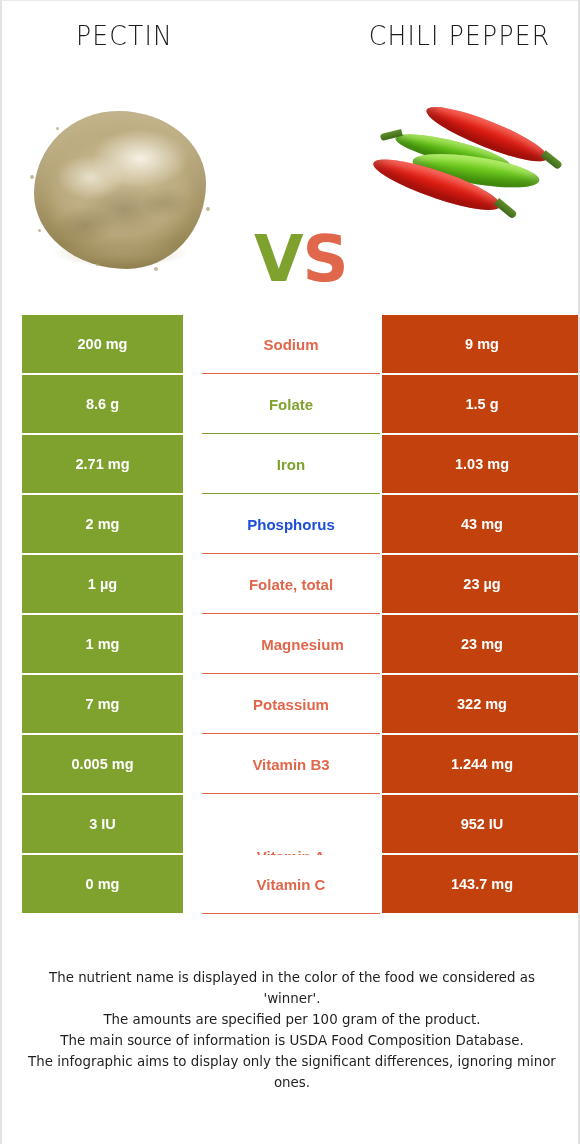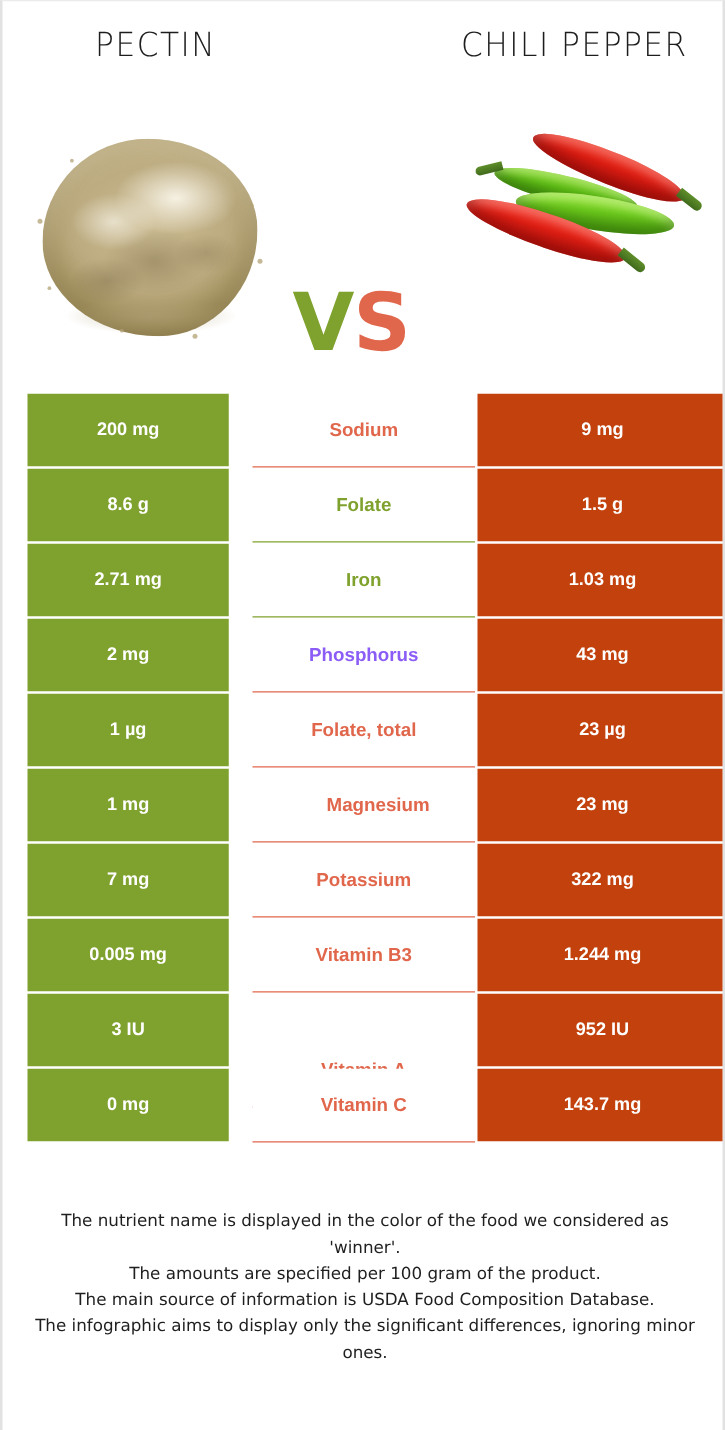--- a/index.html
+++ b/index.html
@@ -36,21 +36,21 @@
 
   
   .hero{
     position:absolute;top:88px;left:0;width:580px;height:190px;
   }
   .hero-cell{position:absolute;top:0;height:190px;}
   .hero-left{left:18px;width:200px;}
   .hero-right{left:362px;width:210px;}
 
   .vs{
-    position:absolute;left:232px;top:138px;
+    position:absolute;left:252px;top:138px;
     font-size:64px;font-weight:700;
     letter-spacing:-1px;
     font-family:"DejaVu Sans", sans-serif;
     line-height:1;
   }
   .vs .v{color:#7fa22e;}
   .vs .s{color:#e1674c;}
 
   
   .powder{
@@ -201,21 +201,21 @@
     <div class="row">
       <div class="cell cell-left">2.71 mg</div>
       <div class="cell cell-mid" style="color: rgb(127, 162, 46); justify-content: center;">
         <span>Iron</span>
         <span class="divider" style="background: rgb(127, 162, 46);"></span>
       </div>
       <div class="cell cell-right">1.03 mg</div>
     </div>
     <div class="row">
       <div class="cell cell-left">2 mg</div>
-      <div class="cell cell-mid" style="color: #8b5cf6;">
+      <div class="cell cell-mid" style="color: #1d4ed8;">
         <span>Phosphorus</span>
         <span class="divider" style="background: rgb(225, 103, 76);"></span>
       </div>
       <div class="cell cell-right">43 mg</div>
     </div>
     <div class="row">
       <div class="cell cell-left">1 µg</div>
       <div class="cell cell-mid" style="color: rgb(225, 103, 76);">
         <span>Folate, total</span>
         <span class="divider" style="background: rgb(225, 103, 76);"></span>

